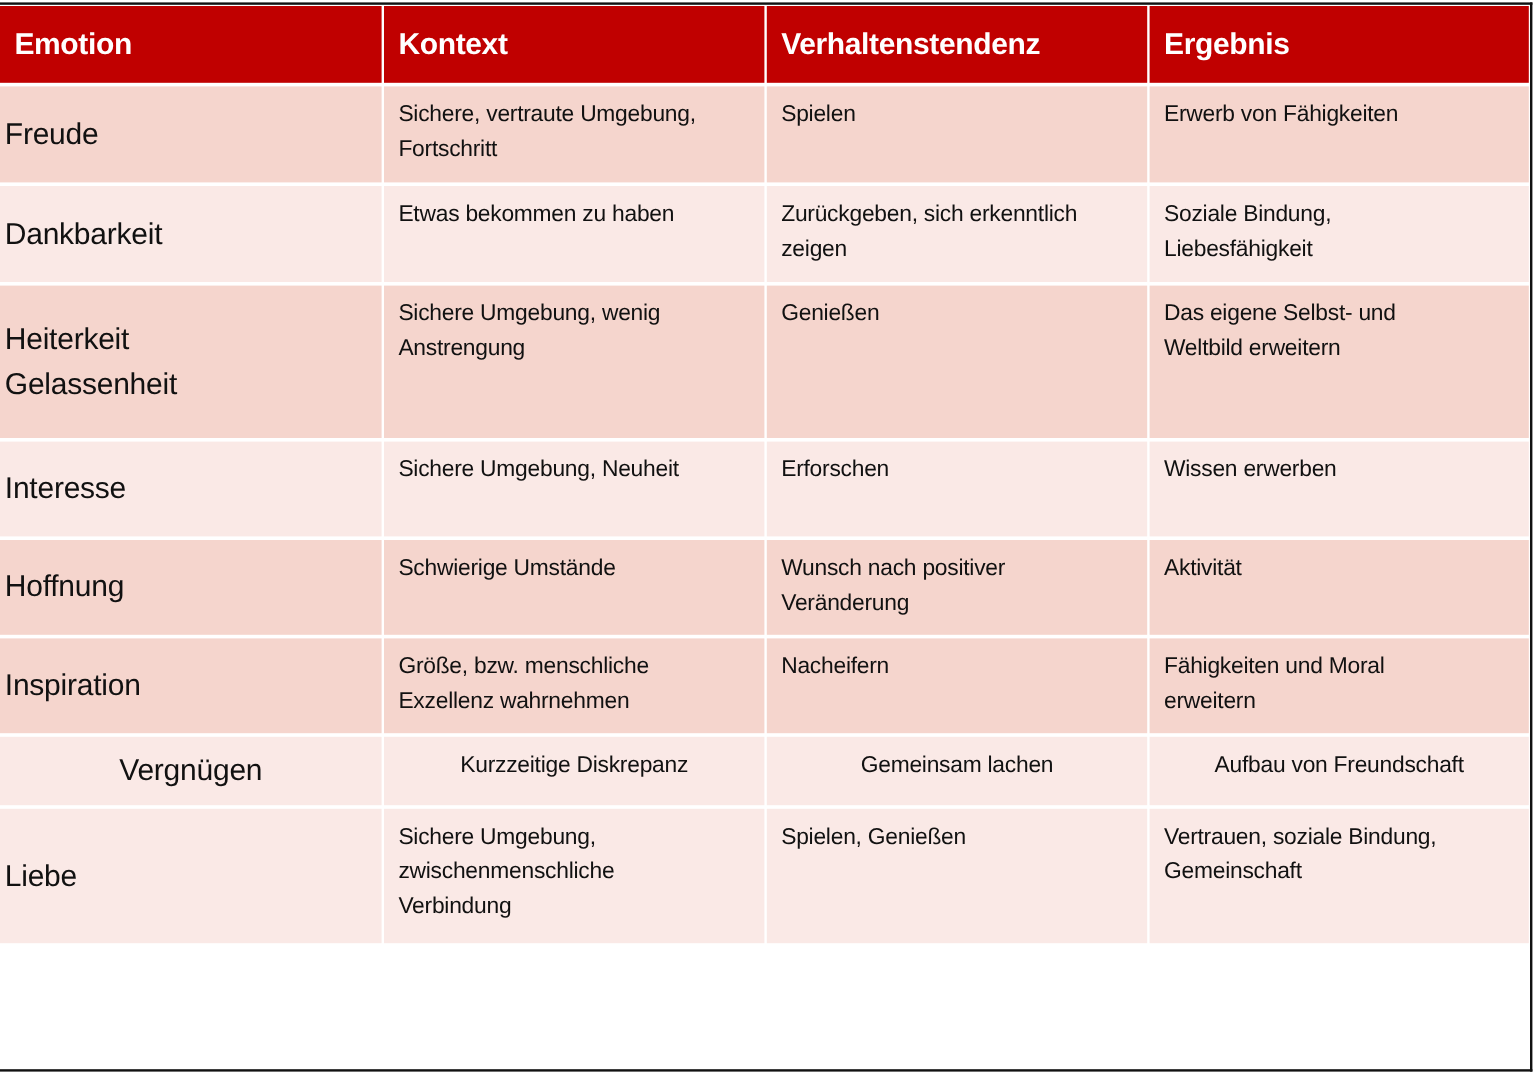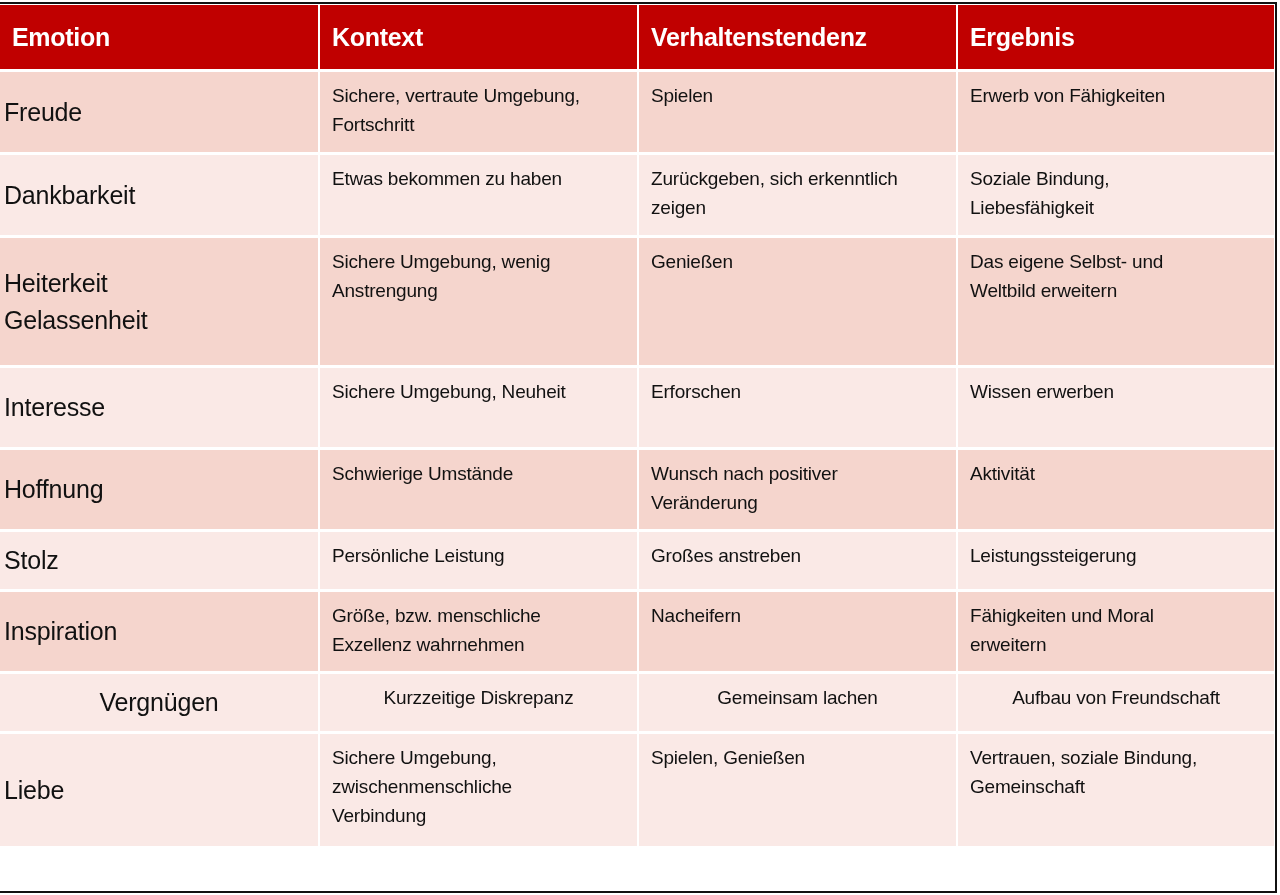--- a/index.html
+++ b/index.html
@@ -171,34 +171,20 @@
         <span>Schwierige Umstände</span>
       </td>
       <td class="lines">
         <span>Wunsch nach positiver</span>
         <span>Veränderung</span>
       </td>
       <td class="lines">
         <span>Aktivität</span>
       </td>
     </tr>
-    <tr class="even r5">
-      <td class="emotion-cell lines">
-        <span>Stolz</span>
-      </td>
-      <td class="lines">
-        <span>Persönliche Leistung</span>
-      </td>
-      <td class="lines">
-        <span>Großes anstreben</span>
-      </td>
-      <td class="lines">
-        <span>Leistungssteigerung</span>
-      </td>
-    </tr>
     <tr class="odd r6">
       <td class="emotion-cell lines">
         <span>Inspiration</span>
       </td>
       <td class="lines">
         <span>Größe, bzw. menschliche</span>
         <span>Exzellenz wahrnehmen</span>
       </td>
       <td class="lines">
         <span>Nacheifern</span>

